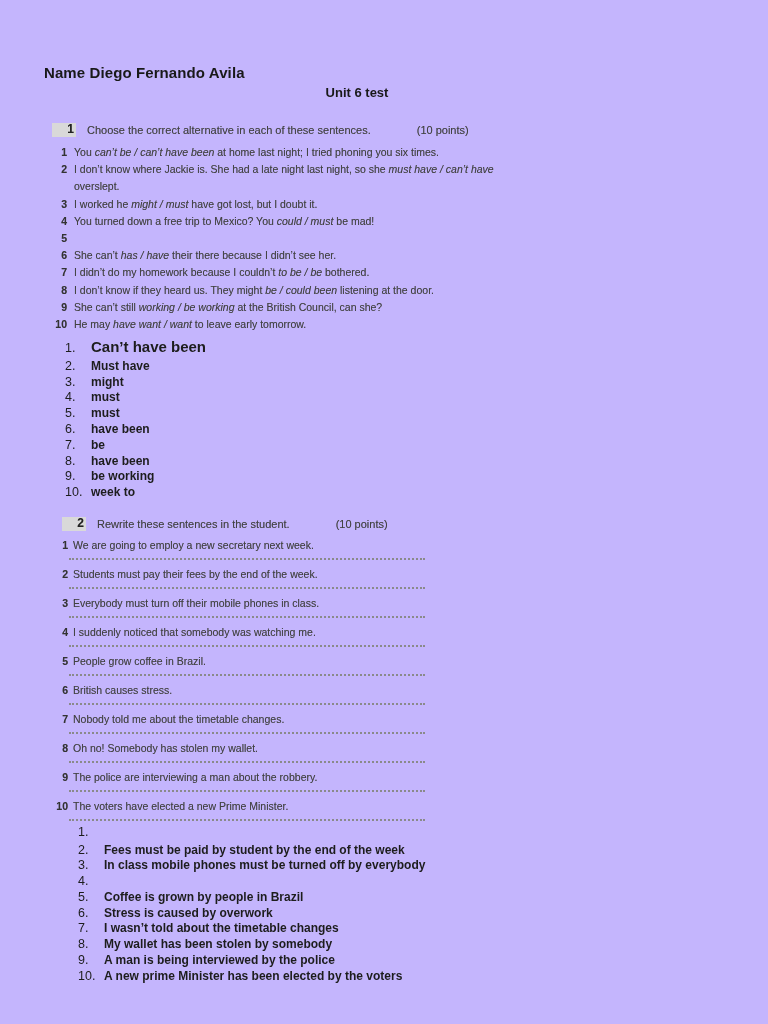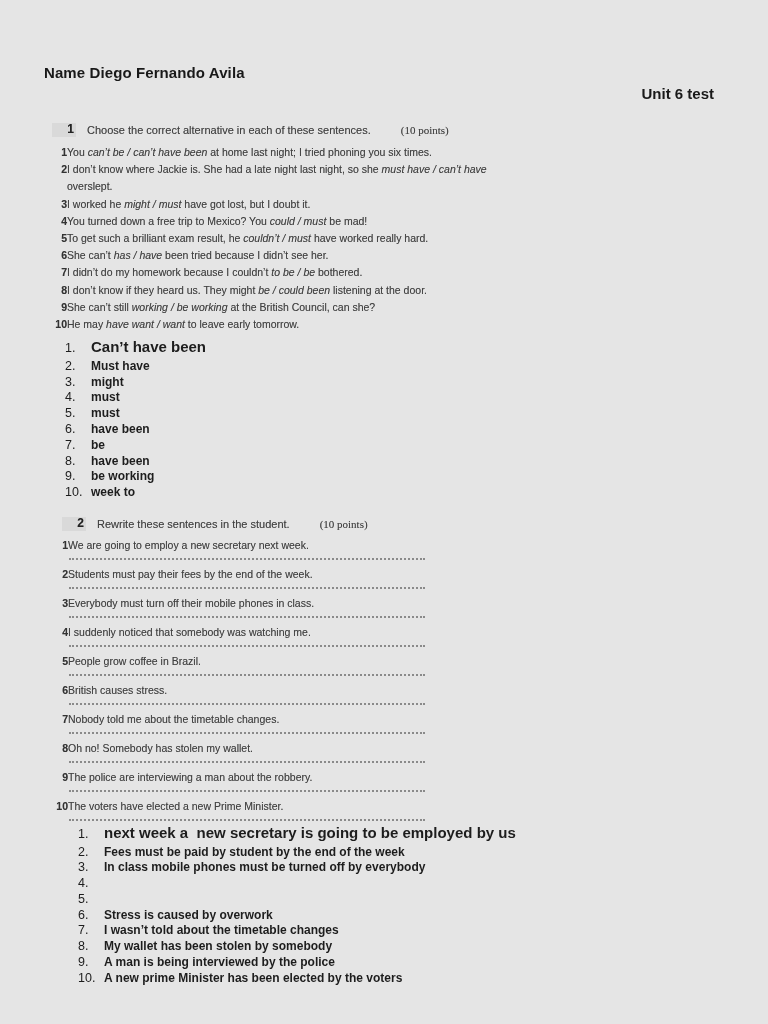--- a/index.html
+++ b/index.html
@@ -1,65 +1,65 @@
 <!DOCTYPE html>
 <html><head>
 <meta charset="utf-8">
 <style>
   html,body { margin:0; padding:0; background:#ffffff; }
   .page {
-    position:relative; width:768px; height:1024px; background:#e5e5e5;
+    position:relative; width:768px; height:1024px; background:#c4b5fd;
     font-family:"Liberation Sans","DejaVu Sans",sans-serif; overflow:hidden;
   }
   .name-line {
     position:absolute; top:64px; left:44px;
     font-size:15px; font-weight:bold; color:#191919; letter-spacing:0.1px;
   }
   .doc-title {
-    position:absolute; top:85px; left:0; width:714px; text-align:right;
-    font-size:15px; font-weight:bold; color:#191919;
+    position:absolute; top:85px; left:0; width:714px; text-align:center;
+    font-size:13px; font-weight:bold; color:#191919;
   }
   section.ex { position:absolute; left:52px; width:680px; }
   .ex1 { top:123px; }
   .ex2 { top:517px; left:40px; }
   .ex2 .ex-header { padding-left:10px; }
 
   .ex-header { display:flex; align-items:center; font-size:11px; color:#3a3a3a; }
   .badge {
     display:inline-block; width:24px; height:14px; background:#d9d9d9;
     text-align:right; box-sizing:border-box; padding-right:2px; line-height:13px;
     margin-right:11px; flex:none;
   }
   .badge-num { font-weight:bold; font-size:12px; color:#222; font-style:normal; }
   .instruction {}
-  .points { margin-left:30px;font-family:Liberation Serif, serif; }
+  .points { margin-left:46px; }
 
   .print { color:#424242; text-shadow:0 0 0.6px rgba(75,75,75,0.5); }
 
   
   .sentences { margin-top:7px; }
   .s-row { display:flex; font-size:10.5px; line-height:17.2px; }
   .s-num { width:15px; text-align:right; font-weight:bold; color:#333; flex:none; }
-  .s-text { white-space:pre-wrap; max-width:510px; }
+  .s-text { margin-left:7px; white-space:pre-wrap; max-width:510px; }
   .it { font-style:italic; }
 
   
   .answers { margin-top:4px; margin-left:13px; font-weight:bold; color:#1d1d1d; }
   .ex2 .answers { margin-left:26px; margin-top:2px; }
   .a-row { display:flex; align-items:baseline; font-size:12px; line-height:15.8px; }
   .a-row.first { font-size:15px; line-height:19.5px; }
   .a-num { width:26px; flex:none; font-weight:normal; font-size:12.5px; color:#1d1d1d; }
   .a-text { white-space:pre-wrap; }
 
   
   .p-sentences { margin-top:0; }
   .p-row { padding-top:8px; }
   .p-line { display:flex; font-size:10.5px; line-height:13px; }
   .p-num { width:16px; text-align:right; font-weight:bold; color:#333; flex:none; }
-  .p-text { }
+  .p-text { margin-left:5px; }
   .p-dots {
     margin:4px 0 0 17px; width:356px; height:2px;
     border-bottom:2px dotted #8a8a8a;
   }
 </style>
 </head>
 <body>
 
 <div class="page">
 
@@ -86,25 +86,24 @@
         <div class="s-row">
           <span class="s-num">3</span>
           <span class="s-text"><span>I worked he </span><span class="it">might / must</span><span> have got lost, but I doubt it.</span></span>
         </div>
         <div class="s-row">
           <span class="s-num">4</span>
           <span class="s-text"><span>You turned down a free trip to Mexico? You </span><span class="it">could / must</span><span> be mad!</span></span>
         </div>
         <div class="s-row">
           <span class="s-num">5</span>
-          <span class="s-text"><span>To get such a brilliant exam result, he </span><span class="it">couldn’t / must</span><span> have worked really hard.</span></span>
         </div>
         <div class="s-row">
           <span class="s-num">6</span>
-          <span class="s-text"><span>She can’t </span><span class="it">has / have</span><span> been tried because I didn’t see her.</span></span>
+          <span class="s-text"><span>She can’t </span><span class="it">has / have</span><span> their there because I didn’t see her.</span></span>
         </div>
         <div class="s-row">
           <span class="s-num">7</span>
           <span class="s-text"><span>I didn’t do my homework because I couldn’t </span><span class="it">to be / be</span><span> bothered.</span></span>
         </div>
         <div class="s-row">
           <span class="s-num">8</span>
           <span class="s-text"><span>I don’t know if they heard us. They might </span><span class="it">be / could been</span><span> listening at the door.</span></span>
         </div>
         <div class="s-row">
@@ -234,35 +233,35 @@
           <div class="p-line">
             <span class="p-num">10</span>
             <span class="p-text">The voters have elected a new Prime Minister.</span>
           </div>
           <div class="p-dots"></div>
         </div>
       </div>
     <div class="answers" id="ex2-answers">
         <div class="a-row first">
           <span class="a-num">1.</span>
-          <span class="a-text">next week a  new secretary is going to be employed by us</span>
         </div>
         <div class="a-row">
           <span class="a-num">2.</span>
           <span class="a-text">Fees must be paid by student by the end of the week</span>
         </div>
         <div class="a-row">
           <span class="a-num">3.</span>
           <span class="a-text">In class mobile phones must be turned off by everybody</span>
         </div>
         <div class="a-row">
           <span class="a-num">4.</span>
         </div>
         <div class="a-row">
           <span class="a-num">5.</span>
+          <span class="a-text">Coffee is grown by people in Brazil</span>
         </div>
         <div class="a-row">
           <span class="a-num">6.</span>
           <span class="a-text">Stress is caused by overwork</span>
         </div>
         <div class="a-row">
           <span class="a-num">7.</span>
           <span class="a-text">I wasn’t told about the timetable changes</span>
         </div>
         <div class="a-row">

